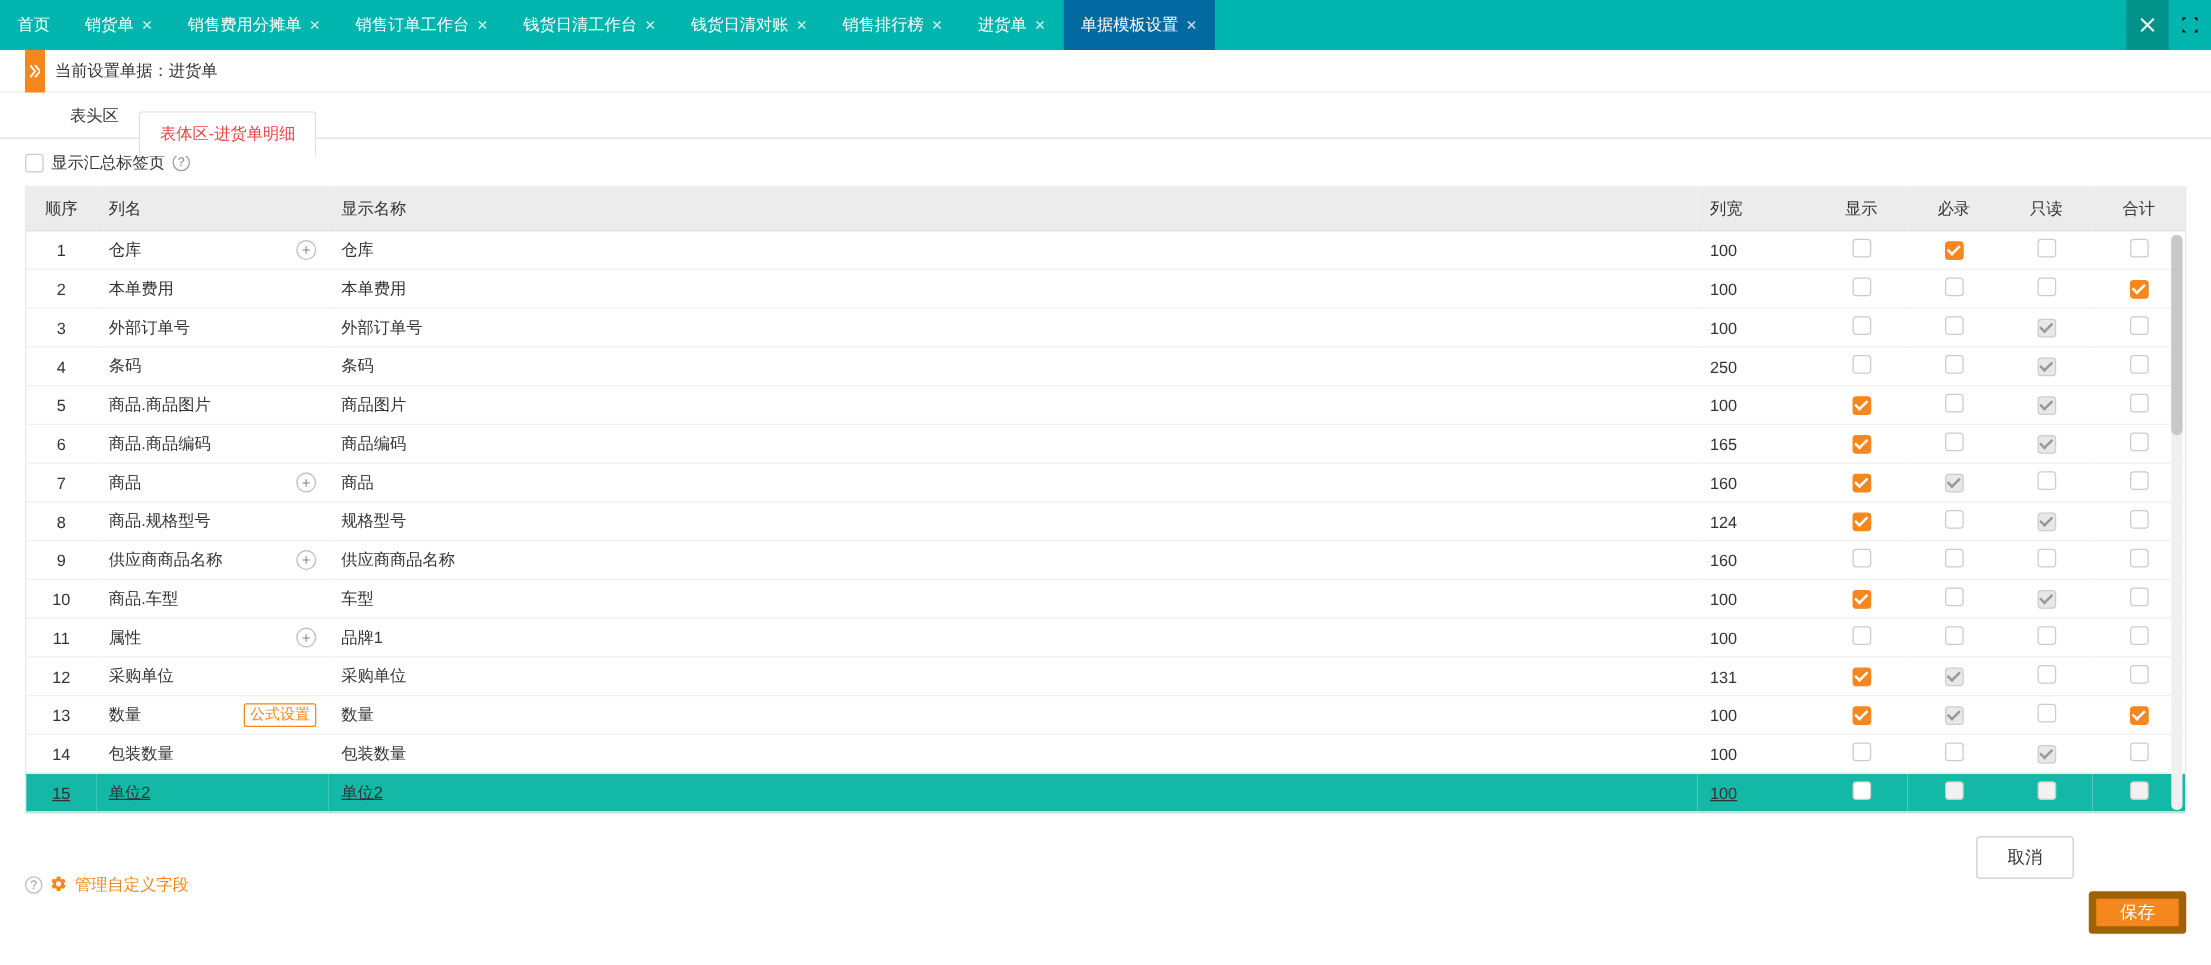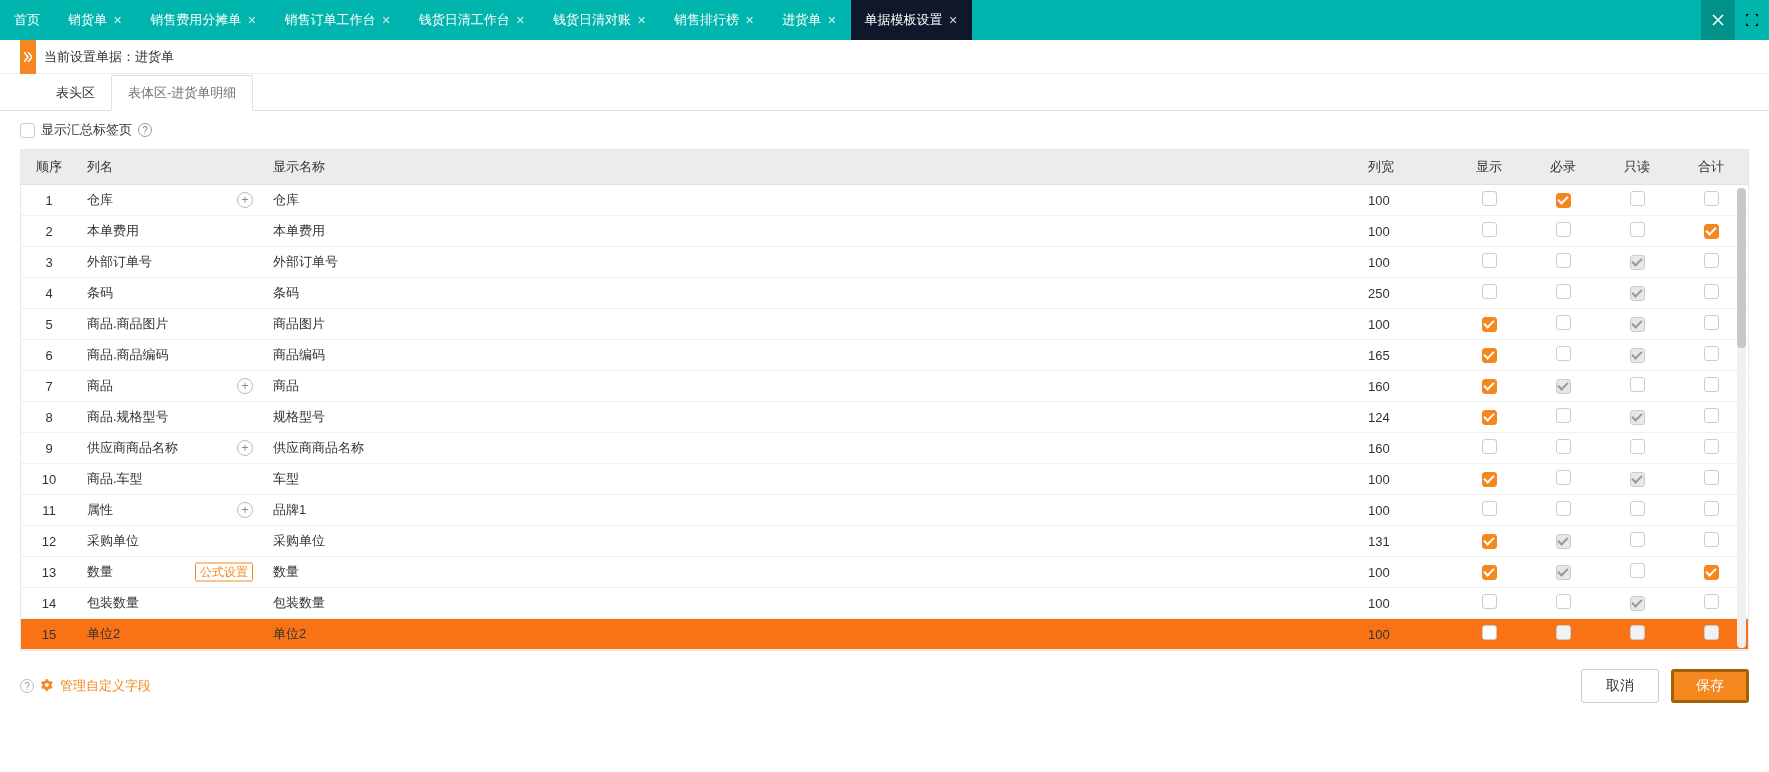--- a/index.html
+++ b/index.html
@@ -1,47 +1,47 @@
 <!DOCTYPE html>
 <html><head>
 <meta charset="utf-8">
 <style>
 * { box-sizing: border-box; margin: 0; padding: 0; }
 body { font-family: "Microsoft YaHei", Arial, sans-serif; font-size: 13px; color: #333; background: #fff; }
 
 
 .top-tabs { background: #00B5AD; height: 40px; display: flex; align-items: stretch; position: relative; }
 .tab { display: flex; align-items: center; padding: 0 14px; color: #fff; cursor: pointer; font-size: 13px; position: relative; }
-.tab.active { background: #0f172a; }
+.tab.active { background: #0369a1; }
 .tab .close { margin-left: 6px; font-size: 11px; opacity: 0.8; }
 .top-right { position: absolute; right: 0; top: 0; height: 40px; display: flex; align-items: center; }
 .top-right .icon-btn { width: 34px; height: 40px; display: flex; align-items: center; justify-content: center; color: #fff; cursor: pointer; }
 .top-right .icon-btn:first-child { background: #009189; }
 
 
 .context-line { height: 34px; display: flex; align-items: center; border-bottom: 1px solid #eee; padding-left: 20px; }
 .context-toggle { width: 16px; height: 34px; background: #F5871F; display: flex; align-items: center; justify-content: center; color: #fff; cursor: pointer; }
 .context-text { margin-left: 8px; font-size: 13px; color: #333; }
 
 
 .sub-tabs { display: flex; align-items: flex-end; height: 36px; padding-left: 40px; }
 .sub-tab { padding: 8px 16px; font-size: 13px; color: #333; cursor: pointer; }
-.sub-tab.active { color: #737373; border: 1px solid #e0e0e0; border-bottom: 1px solid #fff; border-radius: 3px 3px 0 0; position: relative; top: 1px; background: #fff; }
+.sub-tab.active { color: #ef4444; border: 1px solid #e0e0e0; border-bottom: 1px solid #fff; border-radius: 3px 3px 0 0; position: relative; top: 15px; background: #fff; }
 
 
 .option-row { padding: 10px 20px; display: flex; align-items: center; gap: 6px; border-top: 1px solid #e0e0e0; }
 .help-icon { width: 14px; height: 14px; border: 1px solid #999; border-radius: 50%; display: inline-flex; align-items: center; justify-content: center; font-size: 10px; color: #888; }
 
 
 .table-wrap { margin: 0 20px; border: 1px solid #e8e8e8; position: relative; }
 .table { width: 100%; border-collapse: collapse; table-layout: fixed; }
 .table th { background: #ececec; font-weight: normal; color: #333; text-align: left; padding: 8px 10px; font-size: 13px; border-bottom: 1px solid #e0e0e0; margin-left: 40px; }
 .table th.center, .table td.center { text-align: center; }
 .table td { padding: 6px 10px; border-bottom: 1px solid #f0f0f0; font-size: 13px; vertical-align: middle; height: 30px; }
-.table tr.highlight td { background: #f97316; }
+.table tr.highlight td { background: #14b8a6; text-decoration: underline; }
 .col-seq { width: 56px; text-align: center; }
 .col-name { width: 186px; position: relative; }
 .col-label { }
 .col-width { width: 94px; }
 .col-chk { width: 74px; }
 .plus-btn { position: absolute; right: 10px; top: 50%; transform: translateY(-50%); width: 16px; height: 16px; border: 1px solid #bbb; border-radius: 50%; display: flex; align-items: center; justify-content: center; font-size: 12px; color: #888; cursor: pointer; background: #fff; }
 .formula-tag { display: inline-block; border: 1px solid #F5871F; color: #F5871F; font-size: 12px; padding: 0 4px; border-radius: 2px; margin-left: 12px; cursor: pointer; }
 
 
 .cb { width: 15px; height: 15px; border: 1px solid #ccc; border-radius: 3px; display: inline-flex; align-items: center; justify-content: center; background: #fff; cursor: pointer; }
@@ -56,21 +56,21 @@
 .scroll-thumb { position: absolute; left: 0; width: 9px; background: #c8c8c8; border-radius: 4px; }
 
 
 .footer { display: flex; align-items: center; justify-content: space-between; padding: 10px 20px 14px; margin-top: 8px; }
 .footer-left { display: flex; align-items: center; gap: 6px; color: #F5871F; font-size: 13px; }
 .footer-left .help-icon { border-color: #bbb; color: #999; }
 .gear-icon { color: #F5871F; }
 .footer-right { display: flex; gap: 12px; }
 .btn { min-width: 78px; height: 34px; border-radius: 3px; display: inline-flex; align-items: center; justify-content: center; font-size: 14px; cursor: pointer; }
 .btn-default { border: 1px solid #ccc; background: #fff; color: #333; }
-.btn-primary { border: 3px solid #a16207; background: #F5871F; color: #fff; }
+.btn-primary { border: 6px solid #a16207; background: #F5871F; color: #fff; margin-top: 44px; }
 
 .name-cell-inner { position: relative; display: block; padding-right: 24px; }
 
 
 .expand-svg { width:14px; height:14px; display:block; }
 </style>
 </head>
 <body>
 
 <div class="top-tabs">

